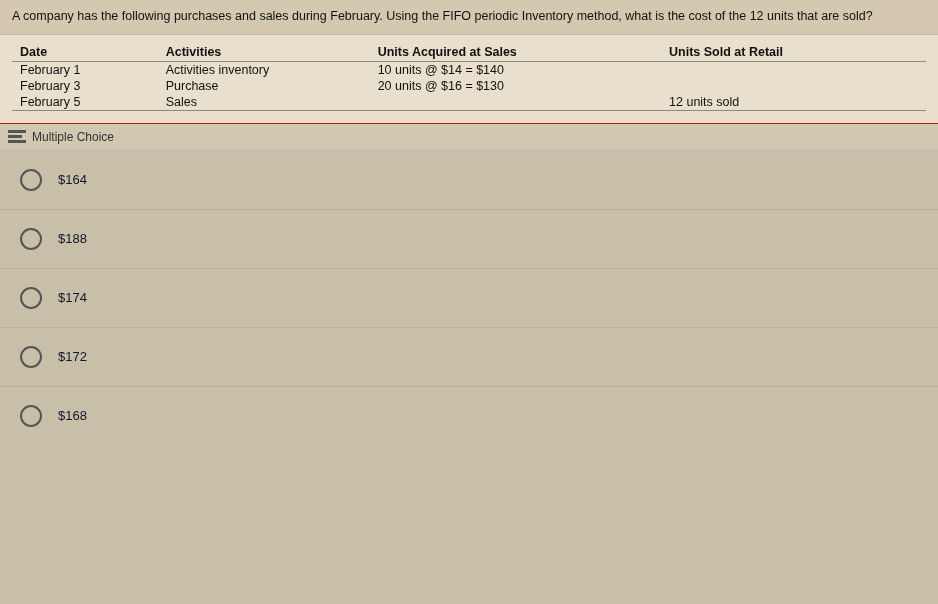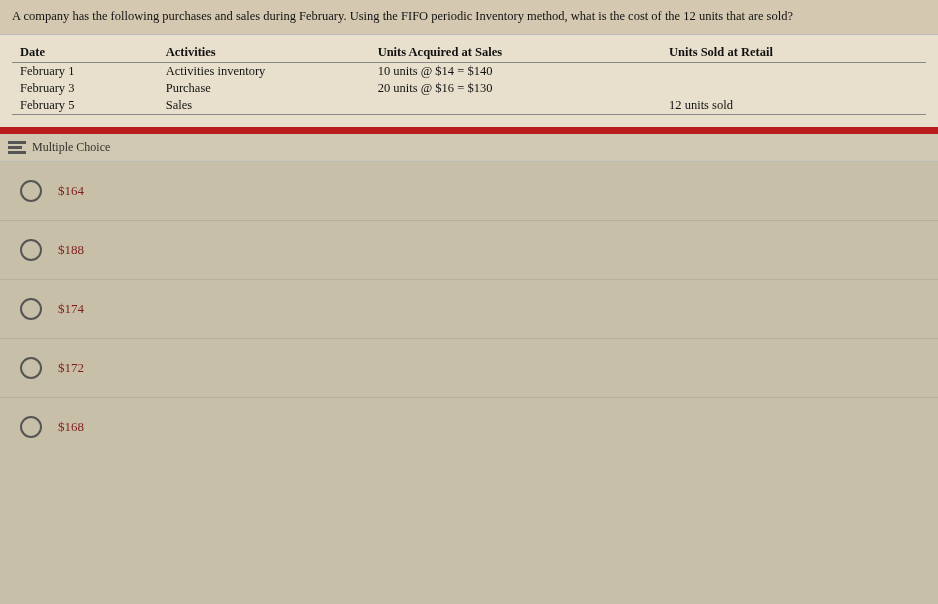--- a/index.html
+++ b/index.html
@@ -1,15 +1,15 @@
 <!DOCTYPE html>
 <html><head>
   <meta charset="utf-8">
   <style>
-    * { margin: 0; padding: 0; box-sizing: border-box; font-family: Liberation Serif, serif; }
+    * { margin: 0; padding: 0; box-sizing: border-box; }
 
     body {
       width: 938px;
       min-height: 604px;
       background-color: #c8bfa8;
       font-family: Arial, sans-serif;
       font-size: 13px;
       color: #111;
     }
 
@@ -17,21 +17,21 @@
       background-color: #d4c9b0;
       padding: 8px 12px;
       font-size: 12.5px;
       line-height: 1.4;
       border-bottom: 1px solid #bbb;
     }
 
     .table-section {
       background-color: #e8e0cc;
       padding: 8px 12px 12px 12px;
-      border-bottom: 7px solid #b91c1c;
+      border-bottom: 1px solid #b91c1c;
     }
 
     .inventory-table {
       width: 100%;
       border-collapse: collapse;
       font-size: 12.5px;
     }
 
     .inventory-table thead tr th {
       text-align: left;
@@ -106,21 +106,21 @@
       border: 2px solid #555;
       display: flex;
       align-items: center;
       justify-content: center;
       background: transparent;
       flex-shrink: 0;
     }
 
     .option-label {
       font-size: 13px;
-      color: #7f1d1d;
+      color: #0f172a;
       font-weight: 500;
     }
   </style>
 </head>
 <body>
 
 <div class="question-text">A company has the following purchases and sales during February. Using the FIFO periodic Inventory method, what is the cost of the 12 units that are sold?</div>
 
 <div class="table-section">
   <table class="inventory-table">

